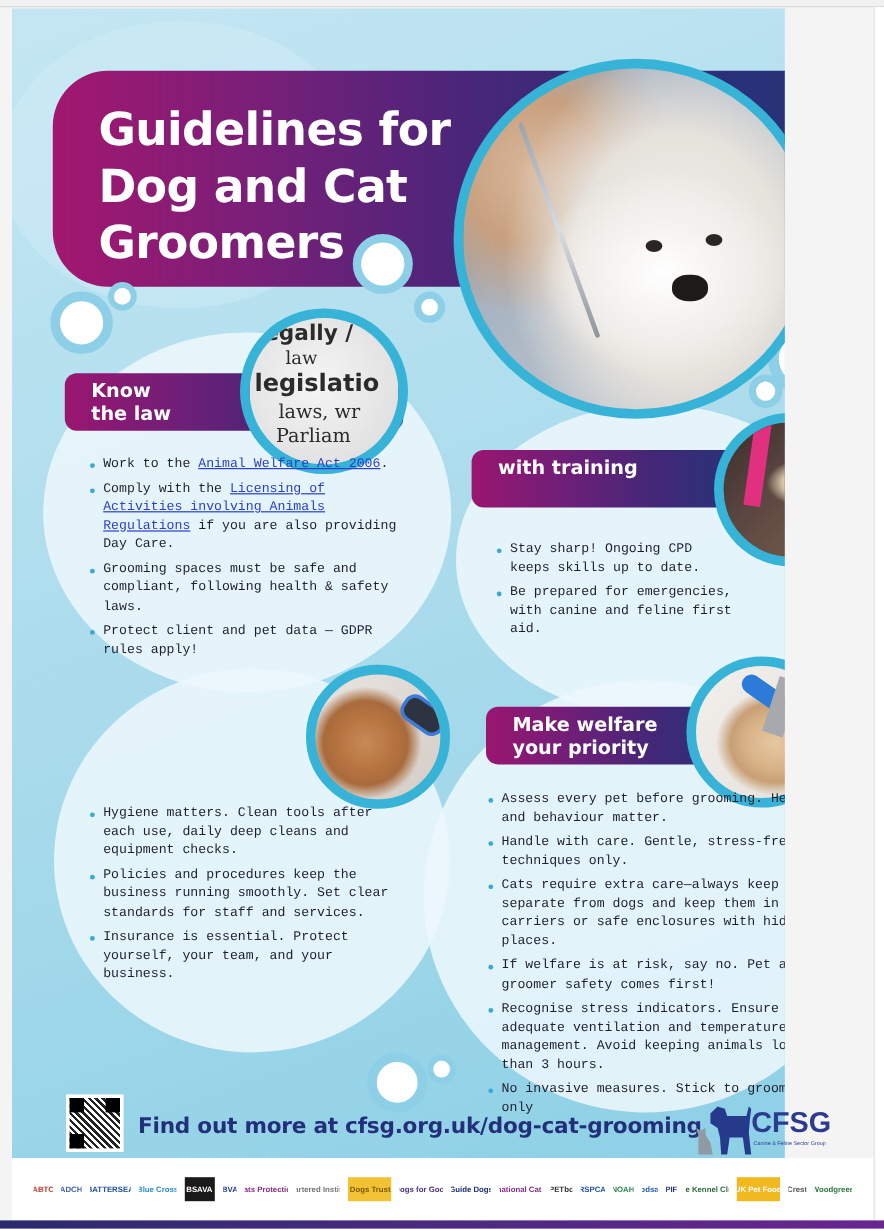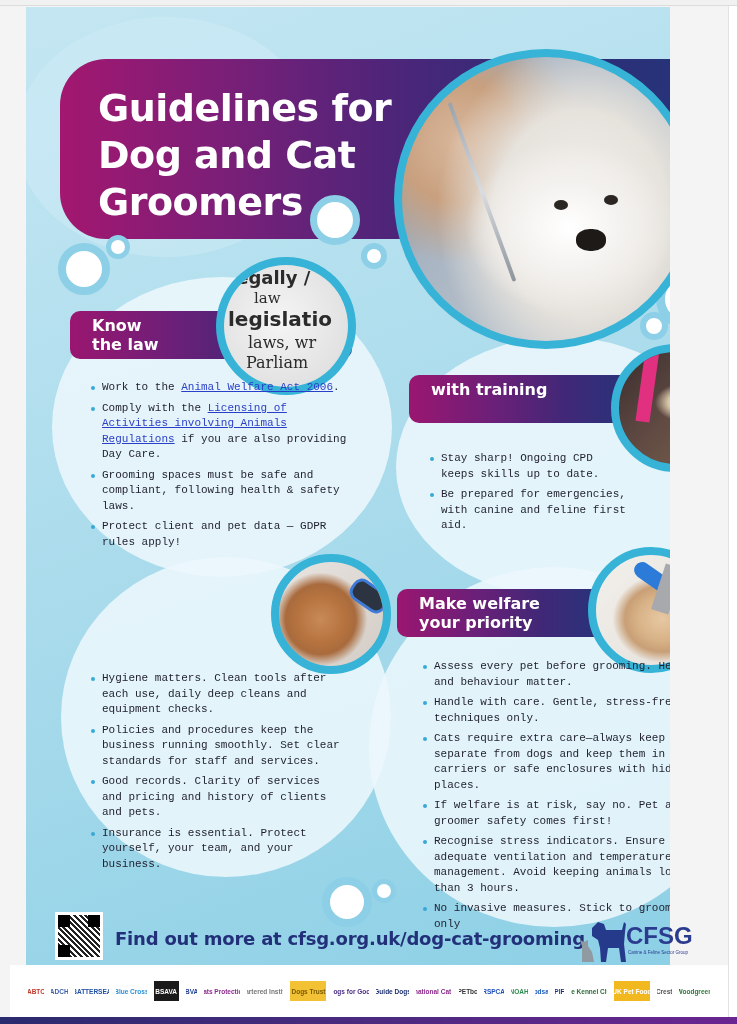--- a/index.html
+++ b/index.html
@@ -5,21 +5,20 @@
   * { box-sizing: border-box; margin: 0; padding: 0; }
   html, body { width: 737px; height: 1024px; overflow: hidden; background: #f4f4f4; }
   body { position: relative; font-family: "DejaVu Sans", sans-serif; }
 
   .frame-top { position: absolute; left: 0; top: 0; width: 737px; height: 6px; background: #f1f1f1; border-bottom: 1px solid #dcdcdc; }
   .frame-right { position: absolute; left: 728px; top: 6px; width: 9px; height: 1018px; background: #ffffff; border-left: 1px solid #e2e2e2; }
 
   .poster {
     position: absolute; left: 10px; top: 7px; width: 644px; height: 958px; overflow: hidden;
     background: linear-gradient(160deg, #c4e6f2 0%, #b2dfee 35%, #a2d8ea 65%, #8dd0e6 100%);
-    margin-left: 16px;
   }
 
   
   .bg-bubble { position: absolute; border-radius: 50%; background: rgba(236, 247, 252, 0.88); }
   .bg-bubble.soft { background: rgba(205, 235, 246, 0.55); }
 
   
   .title-banner {
     position: absolute; left: 34px; top: 52px; width: 664px; height: 180px; border-radius: 46px;
     background: linear-gradient(90deg, #a3176f 0%, #7a1f78 25%, #4d2579 50%, #2f2d77 72%, #24357a 100%);
@@ -174,25 +173,24 @@
     <li>Stay sharp! Ongoing CPD keeps skills up to date.</li>
     <li>Be prepared for emergencies, with canine and feline first aid.</li>
   </ul>
 
   <div class="photo photo-pom">
     <div class="brush"></div>
   </div>
   <ul class="bullets" style="left:64px;top:664px;width:250px;">
     <li>Hygiene matters. Clean tools after each use, daily deep cleans and equipment checks.</li>
     <li>Policies and procedures keep the business running smoothly. Set clear standards for staff and services.</li>
-    <li>Good records. Clarity of services and pricing and history of clients and pets.</li>
     <li>Insurance is essential. Protect yourself, your team, and your business.</li>
   </ul>
 
-  <div class="sec-head" style="left:371px;top:582px;width:210px;">
+  <div class="sec-head" style="left:395px;top:582px;width:210px;">
     <span>Make welfare</span>
     <span>your priority</span>
   </div>
   <div class="photo photo-cat">
     <div class="brush"></div>
     <div class="comb"></div>
   </div>
   <ul class="bullets" style="left:396px;top:652px;width:280px;">
     <li>Assess every pet before grooming. Health and behaviour matter.</li>
     <li>Handle with care. Gentle, stress-free techniques only.</li>

